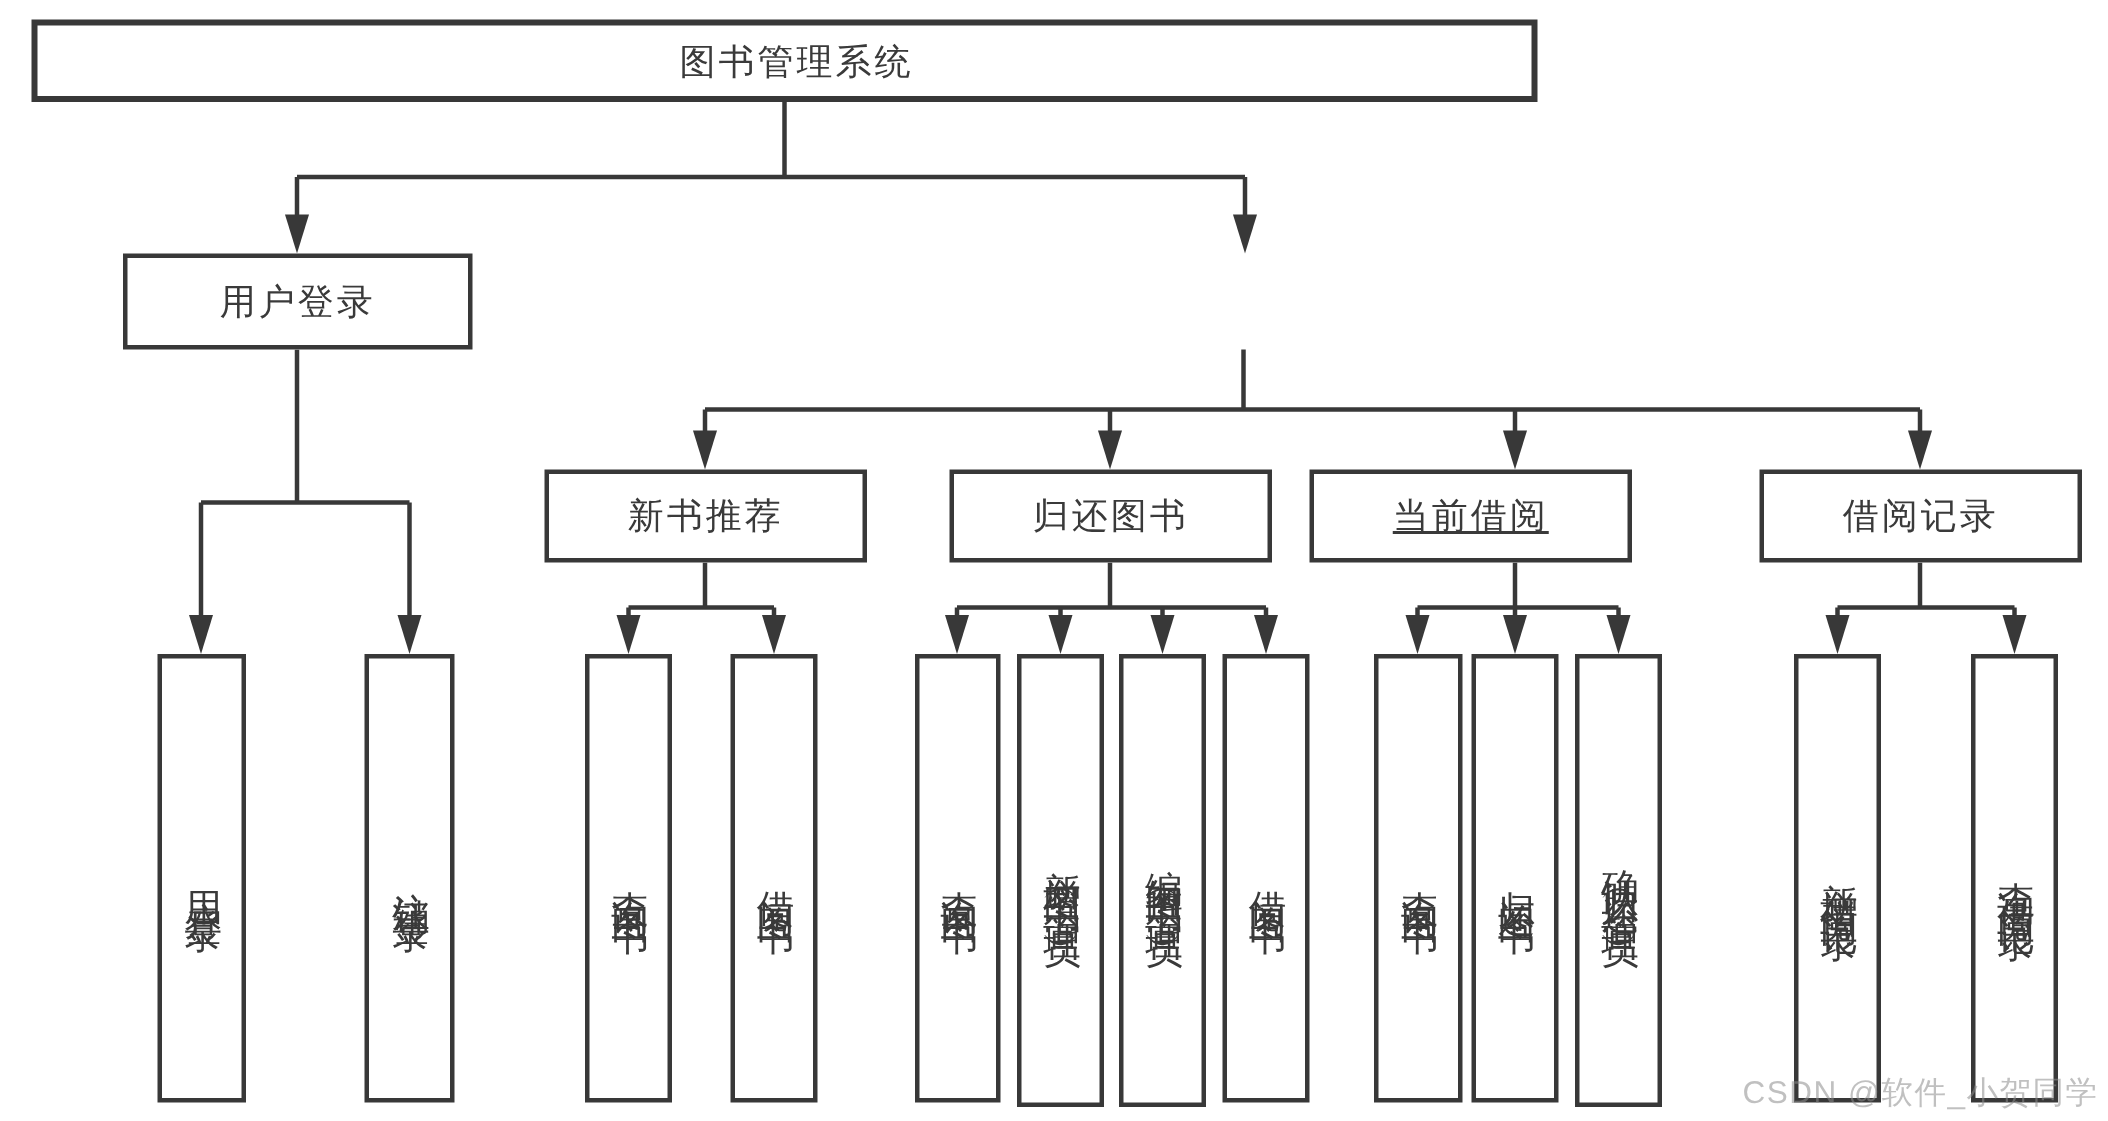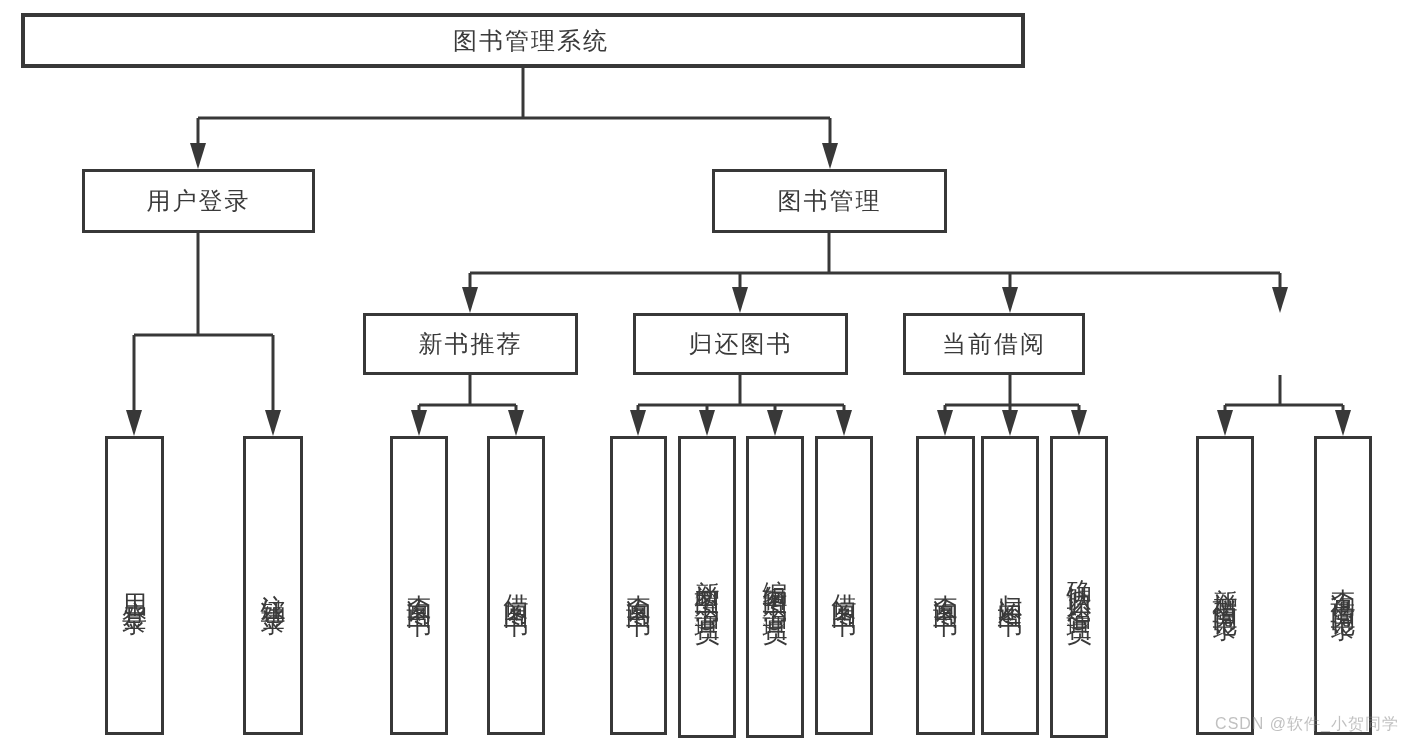--- a/index.html
+++ b/index.html
@@ -39,21 +39,21 @@
     font-size: 25px;
     letter-spacing: 6px;
     line-height: 1;
     white-space: nowrap;
   }
   .watermark {
     position: absolute;
     right: 6px;
     top: 714px;
     z-index: 5;
-    font-size: 16px;
+    font-size: 21px;
     color: rgba(140, 140, 140, 0.55);
     letter-spacing: 1px;
     white-space: nowrap;
   }
 </style>
 </head>
 <body>
 
 <div class="stage">
 
@@ -133,32 +133,32 @@
     </g>
   </svg>
 
   <div class="box h root" style="left:21px; top:13px; width:1004px; height:55px;">
     <span>图书管理系统</span>
   </div>
 
   <div class="box h" style="left:82px; top:169px; width:233px; height:64px;">
     <span>用户登录</span>
   </div>
-  <div class="box h" style="left:712px; top:169px; width:235px; height:64px;">
-    <span>图书管理</span>
-  </div>
 
   <div class="box h" style="left:363px; top:313px; width:215px; height:62px;justify-content:center;">
     <span>新书推荐</span>
   </div>
   <div class="box h" style="left:633px; top:313px; width:215px; height:62px;">
     <span>归还图书</span>
   </div>
-  <div class="box h" style="left:903px; top:313px; width:182px; height:62px;">
+  <div class="box h" style="left:873px; top:313px; width:215px; height:62px;text-decoration:underline;">
     <span>当前借阅</span>
+  </div>
+  <div class="box h" style="left:1173px; top:313px; width:215px; height:62px;">
+    <span>借阅记录</span>
   </div>
 
   <div class="box v" style="left:105px; top:436px; width:59px; height:299px;">
     <span>用户登录</span>
   </div>
   <div class="box v" style="left:243px; top:436px; width:60px; height:299px;">
     <span>注销登录</span>
   </div>
 
   <div class="box v" style="left:390px; top:436px; width:58px; height:299px;">

